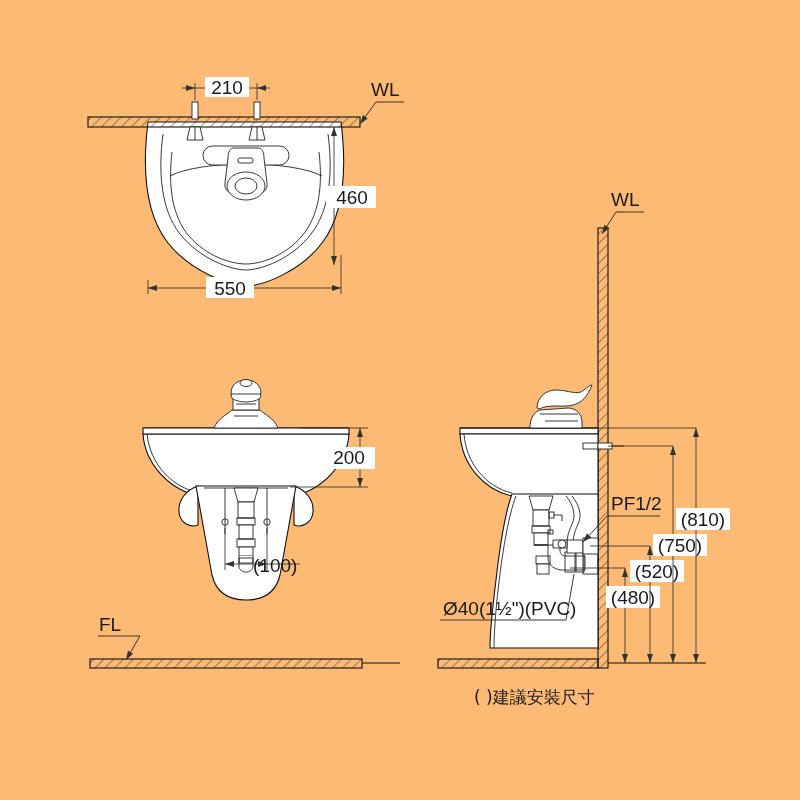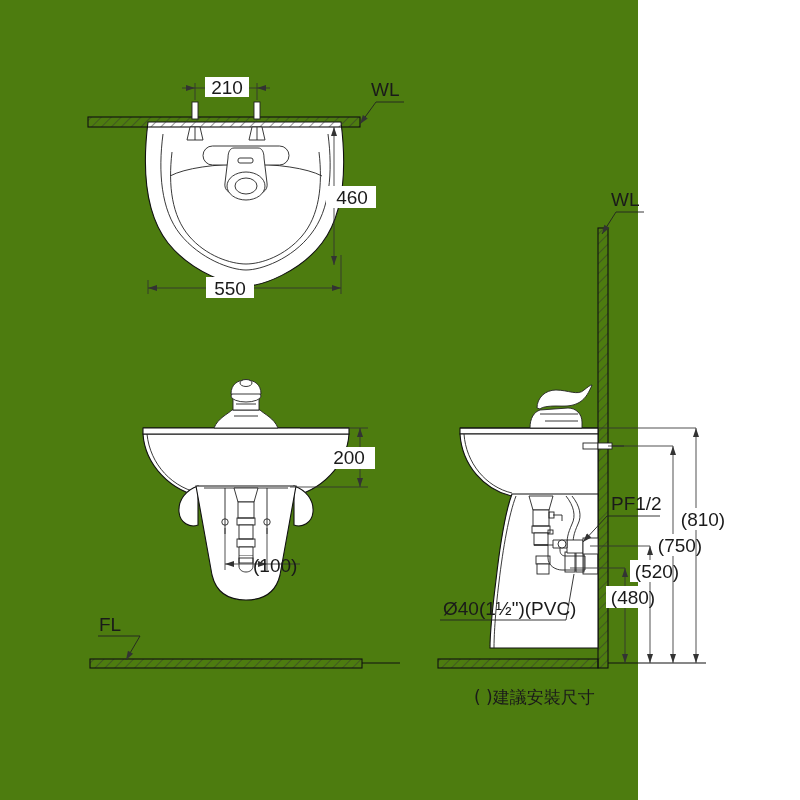--- a/index.html
+++ b/index.html
@@ -8,23 +8,23 @@
     background: #ffffff;
   }
   body {
     width: 800px;
     height: 800px;
     font-family: "Liberation Sans", sans-serif;
     overflow: hidden;
   }
   #sheet {
     position: relative;
-    width: 638px;
+    width: 800px;
     height: 800px;
-    background: #4d7c0f;
+    background: #fdba74;
   }
   svg.drawing {
     position: absolute;
     left: 0;
     top: 0;
     width: 800px;
     height: 800px;
     display: block;
   }
   text {

